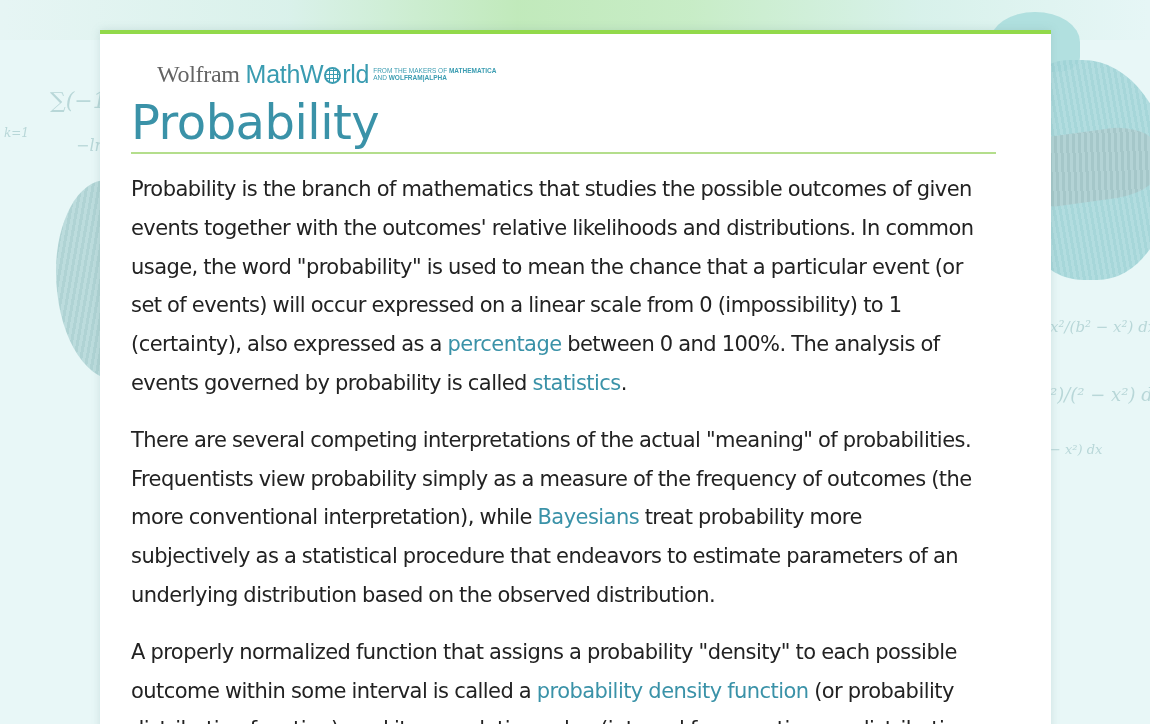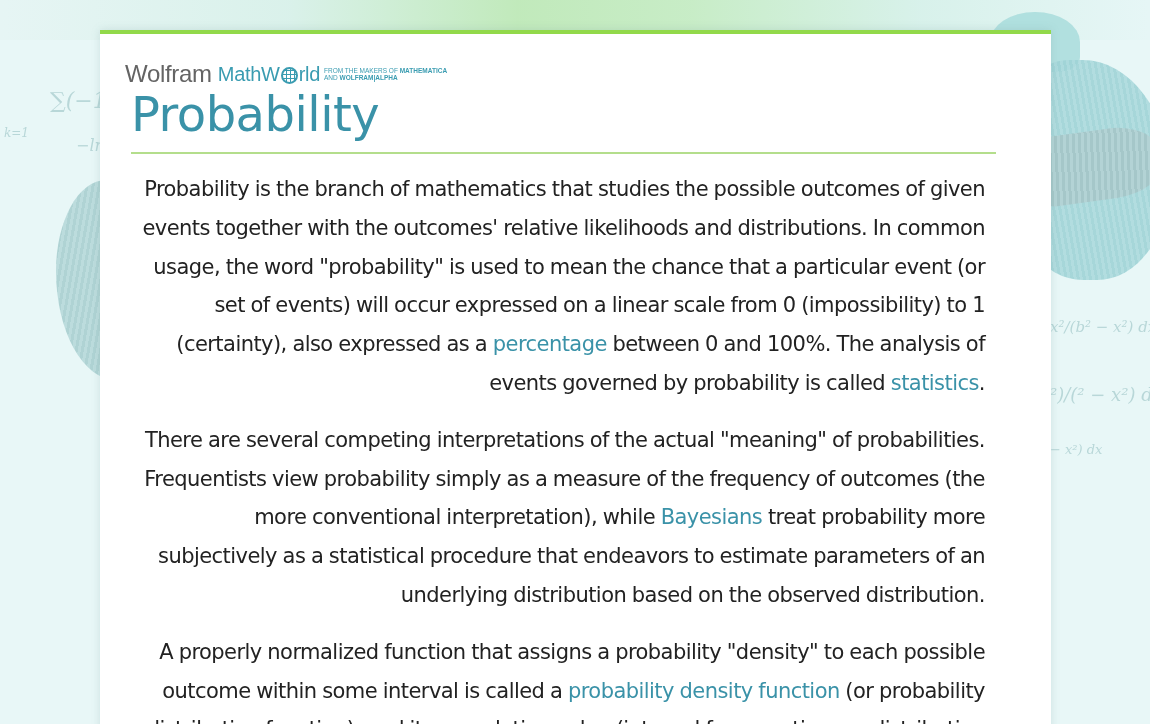--- a/index.html
+++ b/index.html
@@ -74,28 +74,29 @@
     }
     .logo {
       position: absolute;
       left: 25px;
       top: 25px;
       display: flex;
       align-items: center;
       height: 30px;
     }
     .logo-wolfram {
-      font-family: Liberation Sans, sans-serif;
+      font-family: Liberation Serif, serif;
       font-size: 24px;
       color: #646464;
       letter-spacing: -0.3px;
+      margin-left: 32px;
     }
     .logo-mathworld {
       font-family: "Liberation Sans", sans-serif;
-      font-size: 20px;
+      font-size: 25px;
       color: #3a9cb1;
       margin-left: 6px;
       letter-spacing: -0.3px;
       display: flex;
       align-items: center;
     }
     .globe {
       display: inline-block;
       width: 17px;
       height: 17px;
@@ -114,21 +115,21 @@
       font-size: 6.5px;
       line-height: 7.5px;
       color: #3a9cb1;
       font-family: "Liberation Sans", sans-serif;
       text-transform: uppercase;
     }
     .logo-tagline b { font-weight: bold; }
     .page-title {
       position: absolute;
       left: 31px;
-      top: 52px;
+      top: 60px;
       margin: 0;
       font-family: "DejaVu Sans", sans-serif;
       font-weight: normal;
       font-size: 48px;
       color: #3a92a8;
       letter-spacing: -0.5px;
     }
     .title-rule {
       position: absolute;
       left: 31px;
@@ -144,21 +145,20 @@
       width: 870px;
       font-family: "DejaVu Sans", sans-serif;
       font-size: 21px;
       line-height: 38.8px;
       color: #222222;
       letter-spacing: -0.55px;
       word-spacing: -0.5px;
     }
     .content p {
       margin: 0 16px 18px 0;
-      text-align: right;
     }
     .content a {
       color: #3a92a8;
       text-decoration: none;
     }
   </style>
 </head>
 <body>
 
 <div class="bg-top"></div>

